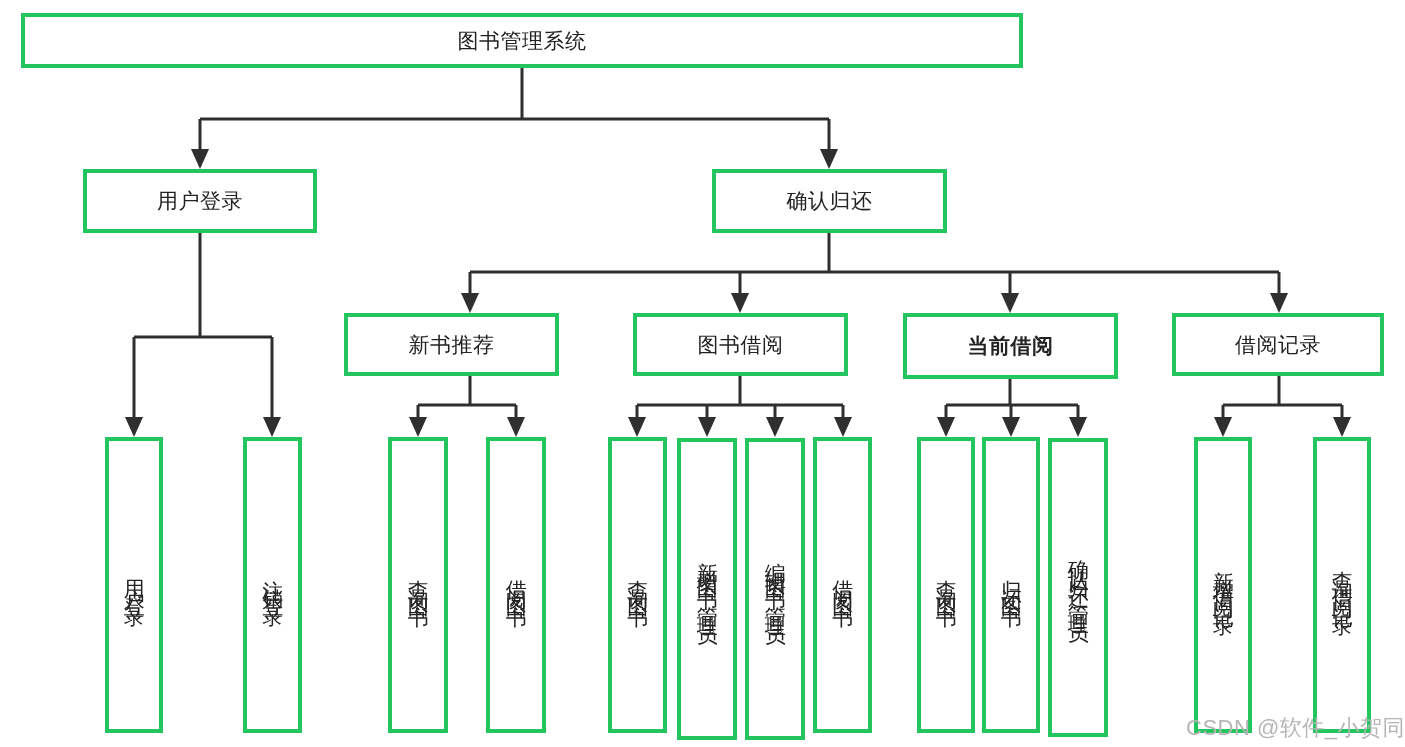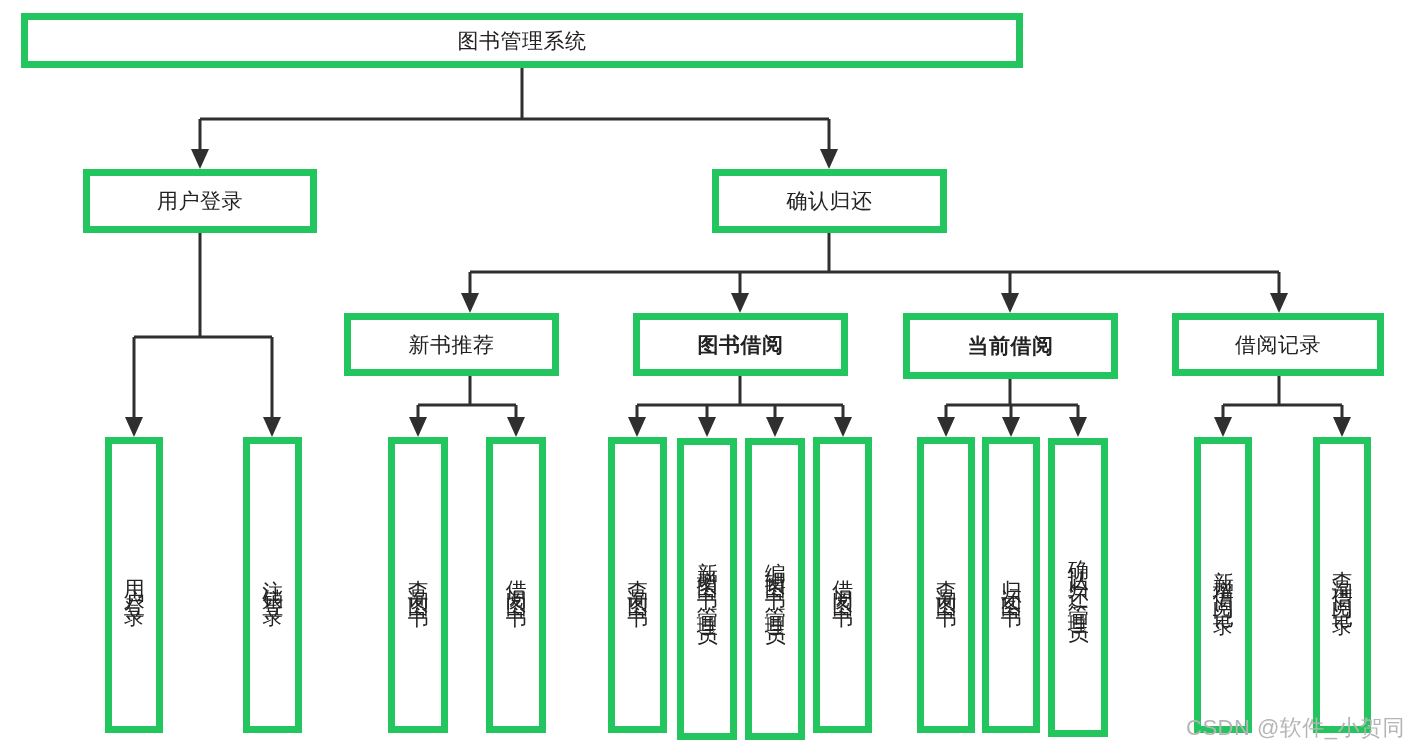--- a/index.html
+++ b/index.html
@@ -9,21 +9,21 @@
     width: 1405px;
     height: 747px;
     background: #ffffff;
     overflow: hidden;
   }
   .connectors { position: absolute; left: 0; top: 0; }
   .box {
     position: absolute;
     box-sizing: border-box;
     background: #ffffff;
-    border: 7px solid #22c55e;
+    border: 4px solid #22c55e;
     display: flex;
     align-items: center;
     justify-content: center;
     color: #222222;
   }
   .hbox span {
     font-size: 21px;
     letter-spacing: 0.5px;
     white-space: nowrap;
   }
@@ -101,21 +101,21 @@
   <div class="box hbox" style="left:83px; top:169px; width:234px; height:64px;">
     <span>用户登录</span>
   </div>
   <div class="box hbox" style="left:712px; top:169px; width:235px; height:64px;">
     <span>确认归还</span>
   </div>
 
   <div class="box hbox" style="left:344px; top:313px; width:215px; height:63px;">
     <span>新书推荐</span>
   </div>
-  <div class="box hbox" style="left:633px; top:313px; width:215px; height:63px;font-weight:bold;">
+  <div class="box hbox" style="left:633px; top:313px; width:215px; height:63px;">
     <span>图书借阅</span>
   </div>
   <div class="box hbox" style="left:903px; top:313px; width:215px; height:66px;font-weight:bold;">
     <span>当前借阅</span>
   </div>
   <div class="box hbox" style="left:1172px; top:313px; width:212px; height:63px;">
     <span>借阅记录</span>
   </div>
 
   <div class="box vbox" style="left:105px; top:437px; width:58px; height:296px;">

